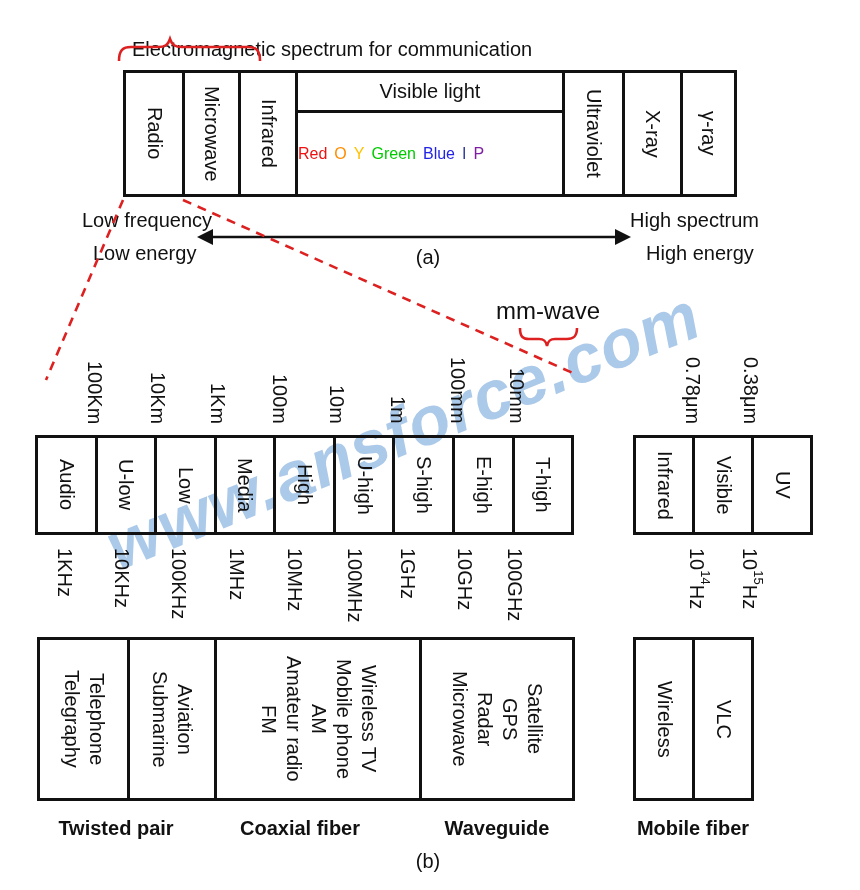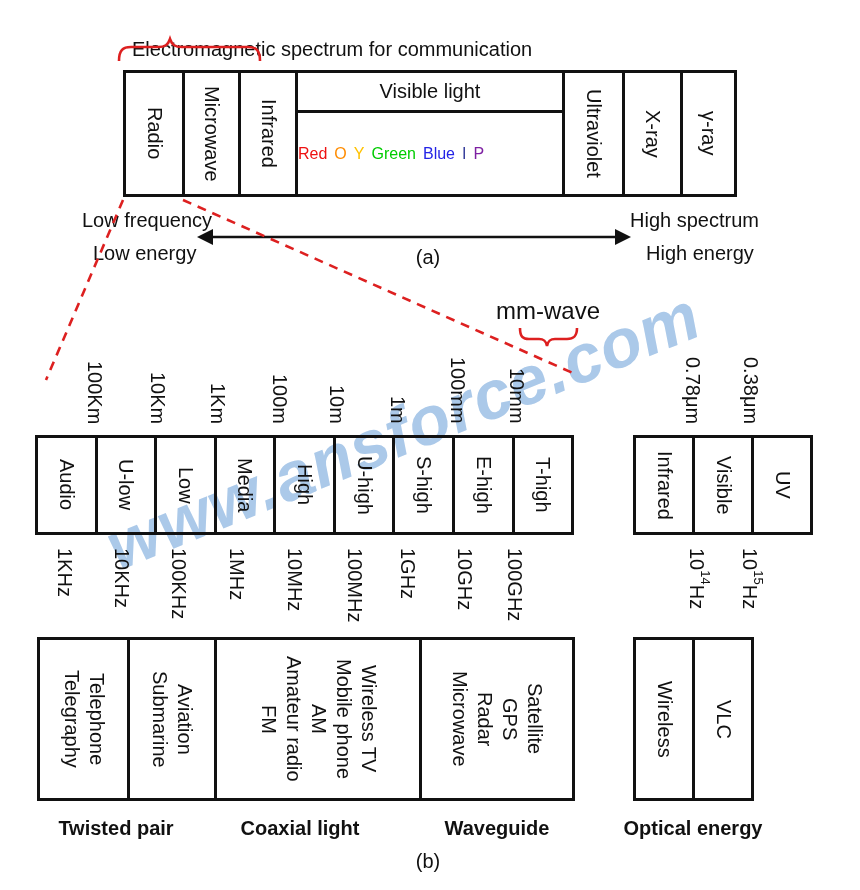--- a/index.html
+++ b/index.html
@@ -187,23 +187,23 @@
   <div class="abs optapps">
     <div class="app-cell" style="flex:1;">
         <div class="v">Wireless</div>
       </div>
     <div class="app-cell" style="flex:1;">
         <div class="v">VLC</div>
       </div>
   </div>
 
   <div class="media" style="left:116px;">Twisted pair</div>
-  <div class="media" style="left:300px;">Coaxial light</div>
+  <div class="media" style="left:300px;">Coaxial fiber</div>
   <div class="media" style="left:497px;">Waveguide</div>
-  <div class="media" style="left:693px;">Optical energy</div>
+  <div class="media" style="left:693px;">Mobile fiber</div>
 
   <div class="abs caption" style="left:428px;top:850px;">(b)</div>
 
   <svg class="abs overlay" width="860" height="890" viewBox="0 0 860 890">
 
     <path d="M119,61 C119,50 123,47 131,47 L158,47 C165,47 168,45 170,39 C172,45 175,47 182,47 L248,47 C256,47 260,50 260,61" fill="none" stroke="#dd2020" stroke-width="2.6"></path>
 
     <line x1="209" y1="237" x2="619" y2="237" stroke="#111" stroke-width="2.6"></line>
     <polygon points="197,237 213,229 213,245" fill="#111"></polygon>
     <polygon points="631,237 615,229 615,245" fill="#111"></polygon>

